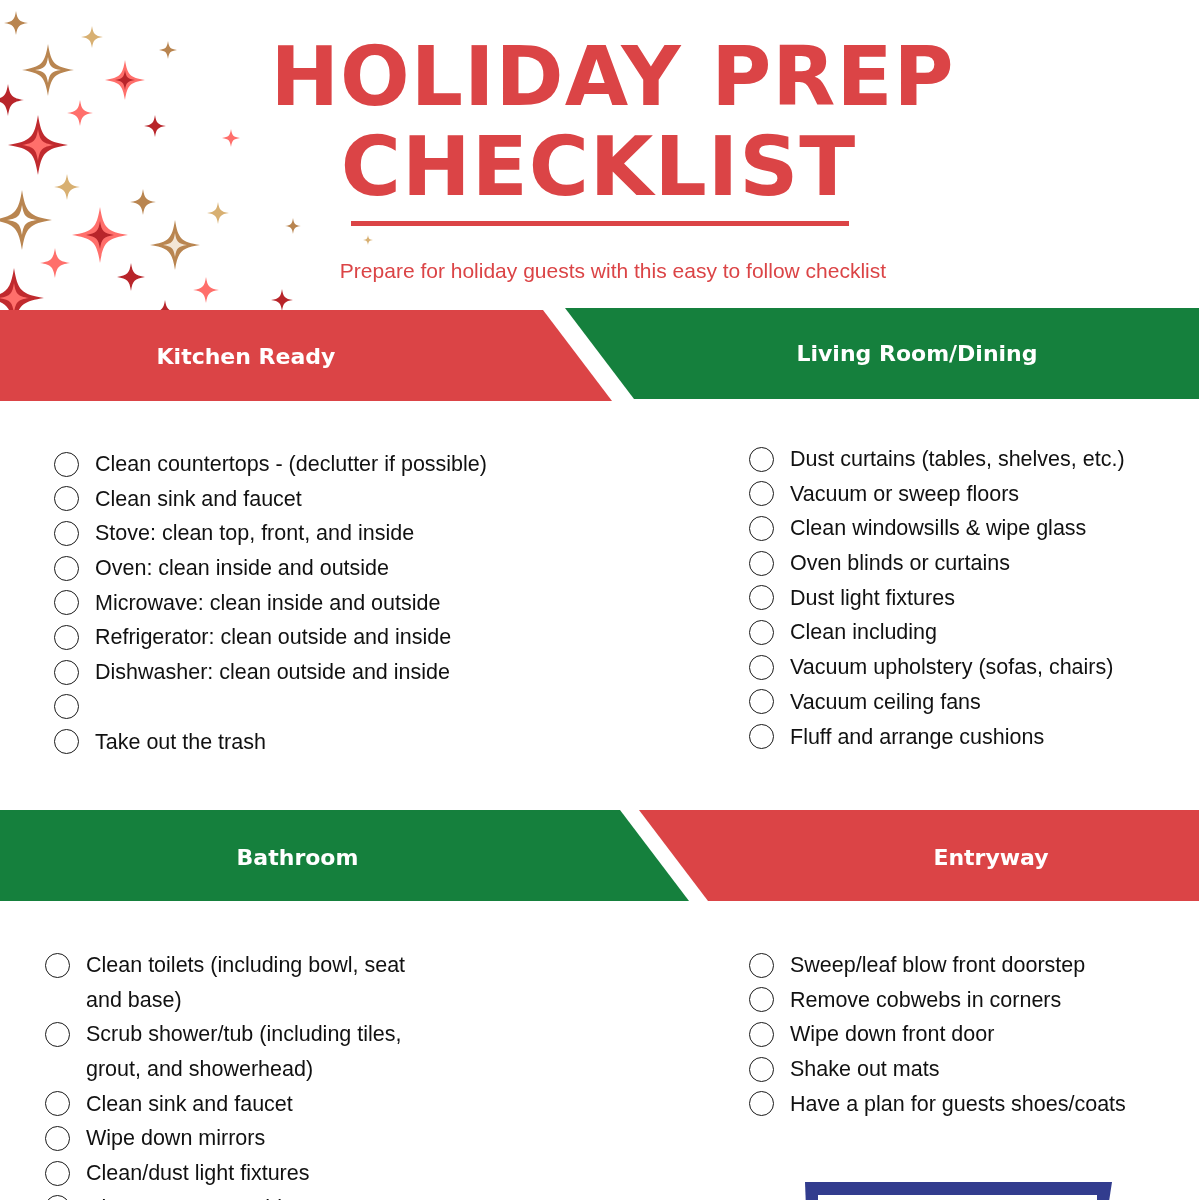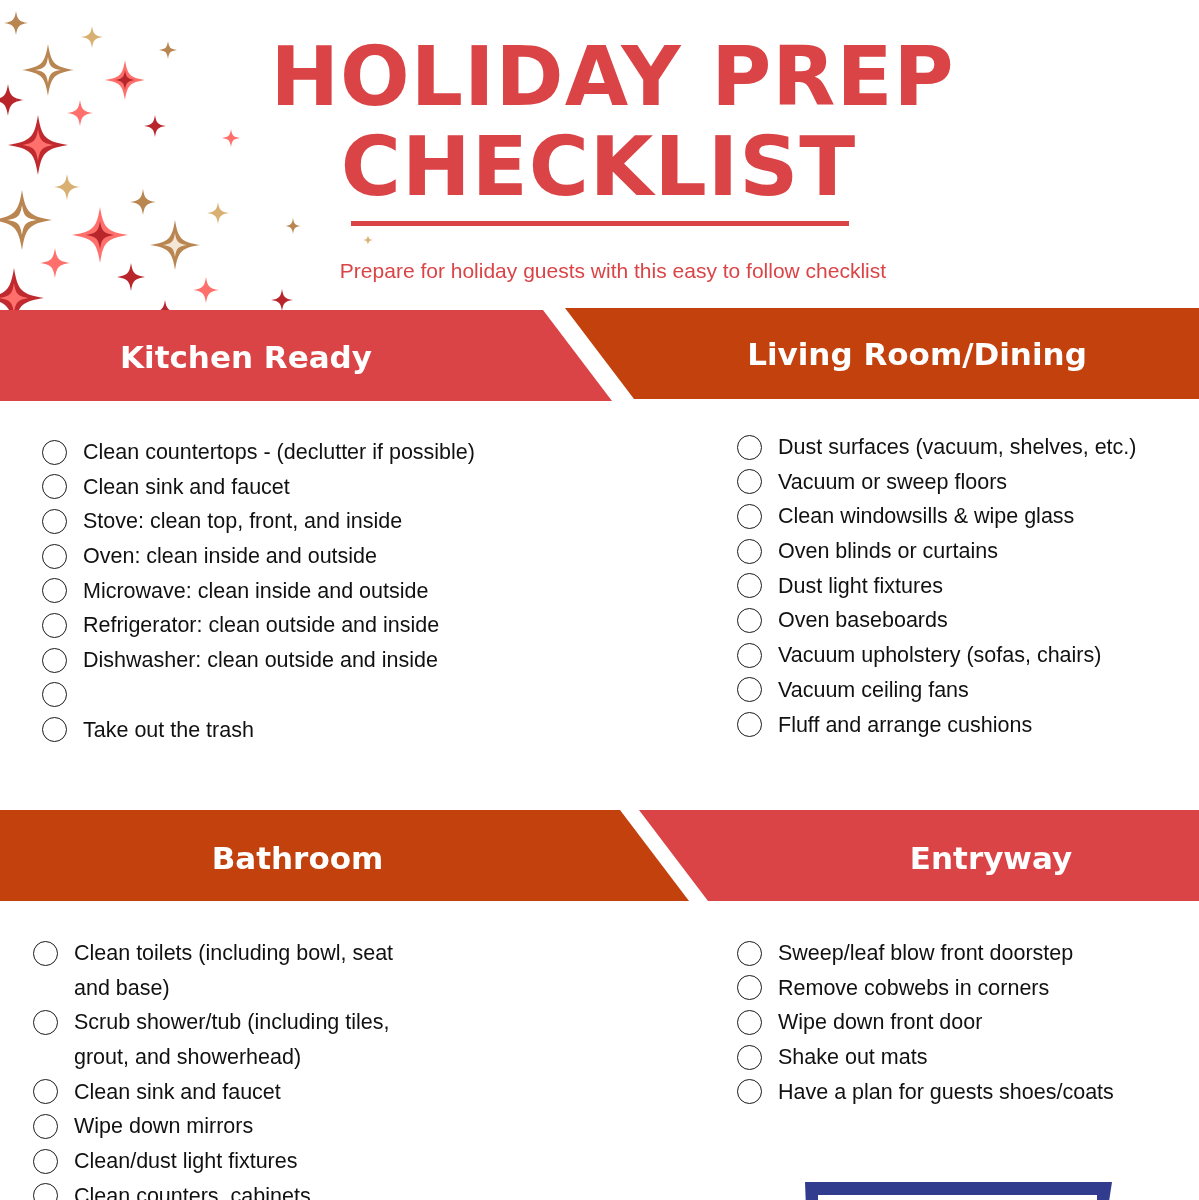--- a/index.html
+++ b/index.html
@@ -17,36 +17,36 @@
   }
   .title.l1 { top: 32px; }
   .title.l2 { top: 122px; left: -14px; }
   .title-rule { position: absolute; left: 351px; top: 221px; width: 498px; height: 5px; background: #db4446; z-index: 2; }
   .subtitle {
     position: absolute; left: 0; top: 257px; width: 1226px; text-align: center;
     color: #db4446; font-family: "Liberation Sans", sans-serif; font-size: 21px; line-height: 28px; z-index: 2;
   }
   .band {
     position: absolute; height: 91px; color: #fff; font-weight: bold;
-    font-family: "DejaVu Sans", sans-serif; font-size: 31px;
+    font-family: "DejaVu Sans", sans-serif; font-size: 22px;
     display: flex; align-items: center; justify-content: center; z-index: 3;
   }
   .band span { position: relative; }
   .red { background: #db4446; }
-  .gold { background: #c2410c; }
+  .gold { background: #15803d; }
   .band-kitchen { left: 0; top: 310px; width: 612px; clip-path: polygon(0 0, 543px 0, 612px 100%, 0 100%); }
   .band-kitchen span { left: -60px; top: 1px; }
   .band-living { left: 565px; top: 308px; width: 634px; clip-path: polygon(0 0, 100% 0, 100% 100%, 69px 100%); }
   .band-living span { left: 35px; top: 0px; }
   .band-bath { left: 0; top: 810px; width: 689px; clip-path: polygon(0 0, 620px 0, 689px 100%, 0 100%); }
   .band-bath span { left: -47px; top: 2px; }
   .band-entry { left: 639px; top: 810px; width: 560px; clip-path: polygon(0 0, 100% 0, 100% 100%, 69px 100%); }
   .band-entry span { left: 72px; top: 2px; }
 
-  .list { position: absolute; margin: 0; padding: 0; list-style: none; z-index: 2; }
+  .list { position: absolute; margin: 12px; padding: 0; list-style: none; z-index: 2; }
   .list li {
     display: flex; align-items: flex-start; font-family: "Liberation Sans", sans-serif;
     font-size: 21.5px; color: #111; line-height: 34.7px; height: 34.7px; white-space: nowrap;
   }
   .list li.two { height: 69.4px; white-space: normal; justify-content: flex-end; }
   .chk {
     flex: 0 0 auto; width: 23px; height: 23px; border: 1.6px solid #1a1a1a; border-radius: 50%;
     margin-top: 4.5px; margin-right: 16px; box-sizing: content-box; background: #fff; cursor: pointer;
   }
   .list-kitchen { left: 42px; top: 435px; }
@@ -204,41 +204,41 @@
     </li>
   <li>
       <span class="chk"></span>
       <span class="lbl">Take out the trash</span>
     </li>
 </ul>
 
 <ul class="list list-living">
   <li>
       <span class="chk"></span>
-      <span class="lbl">Dust surfaces (vacuum, shelves, etc.)</span>
+      <span class="lbl">Dust curtains (tables, shelves, etc.)</span>
     </li>
   <li>
       <span class="chk"></span>
       <span class="lbl">Vacuum or sweep floors</span>
     </li>
   <li>
       <span class="chk"></span>
       <span class="lbl">Clean windowsills &amp; wipe glass</span>
     </li>
   <li>
       <span class="chk"></span>
       <span class="lbl">Oven blinds or curtains</span>
     </li>
   <li>
       <span class="chk"></span>
       <span class="lbl">Dust light fixtures</span>
     </li>
   <li>
       <span class="chk"></span>
-      <span class="lbl">Oven baseboards</span>
+      <span class="lbl">Clean including</span>
     </li>
   <li>
       <span class="chk"></span>
       <span class="lbl">Vacuum upholstery (sofas, chairs)</span>
     </li>
   <li>
       <span class="chk"></span>
       <span class="lbl">Vacuum ceiling fans</span>
     </li>
   <li>

